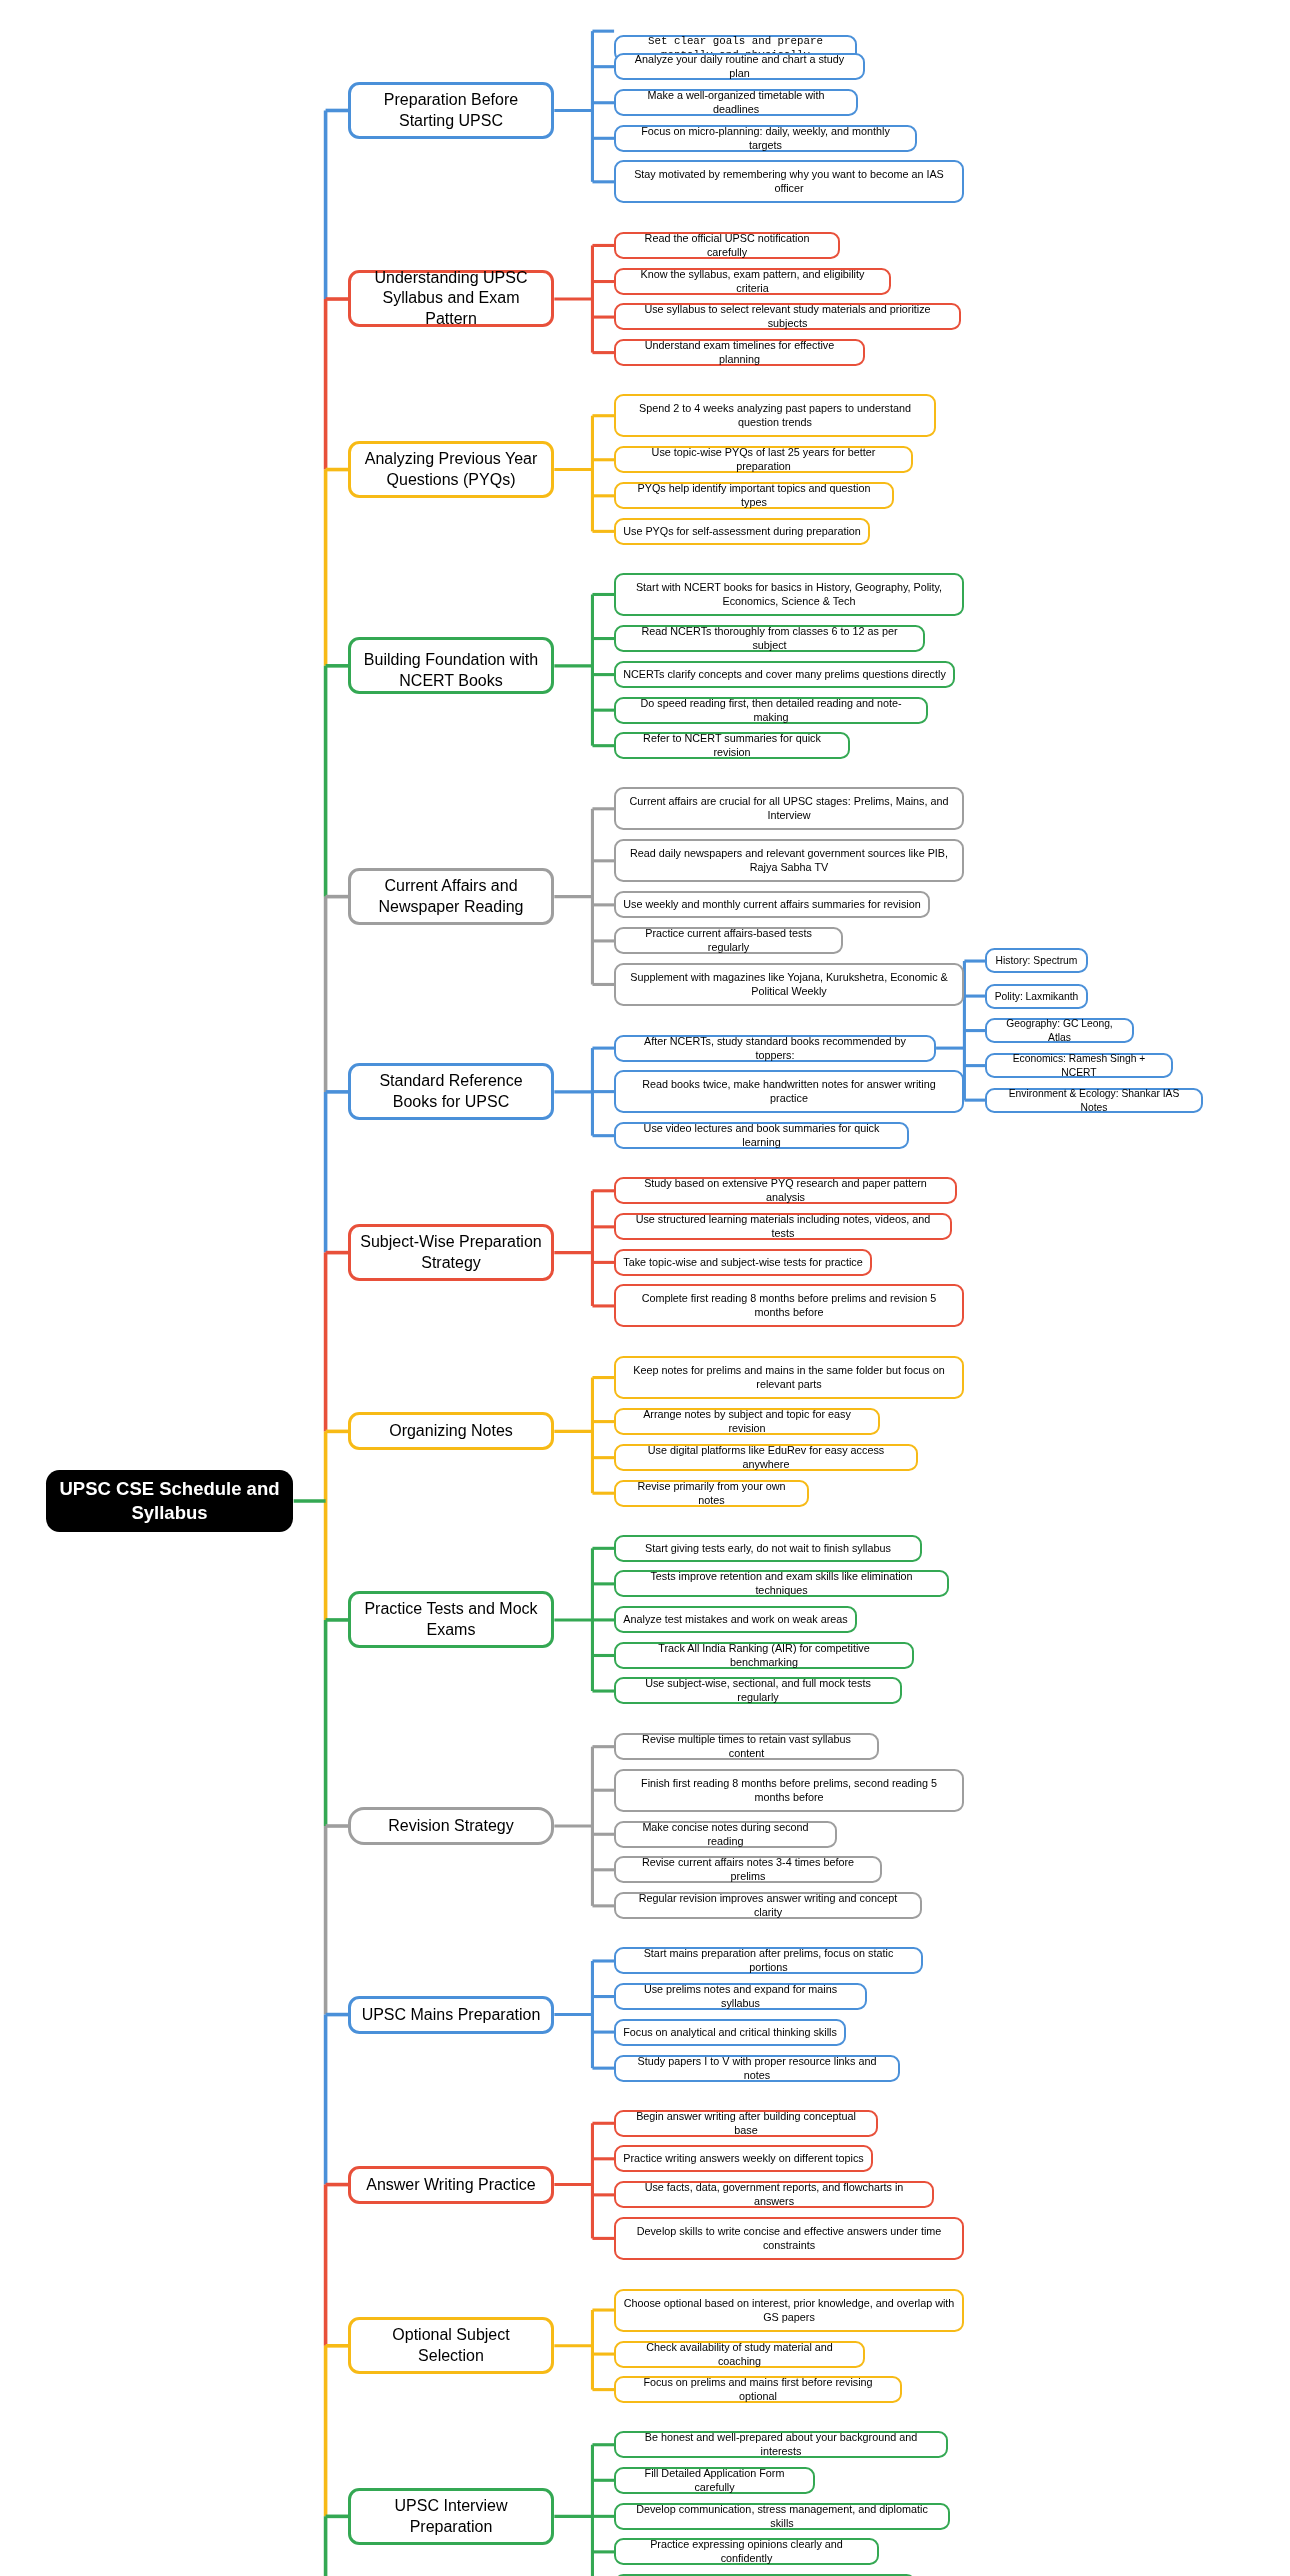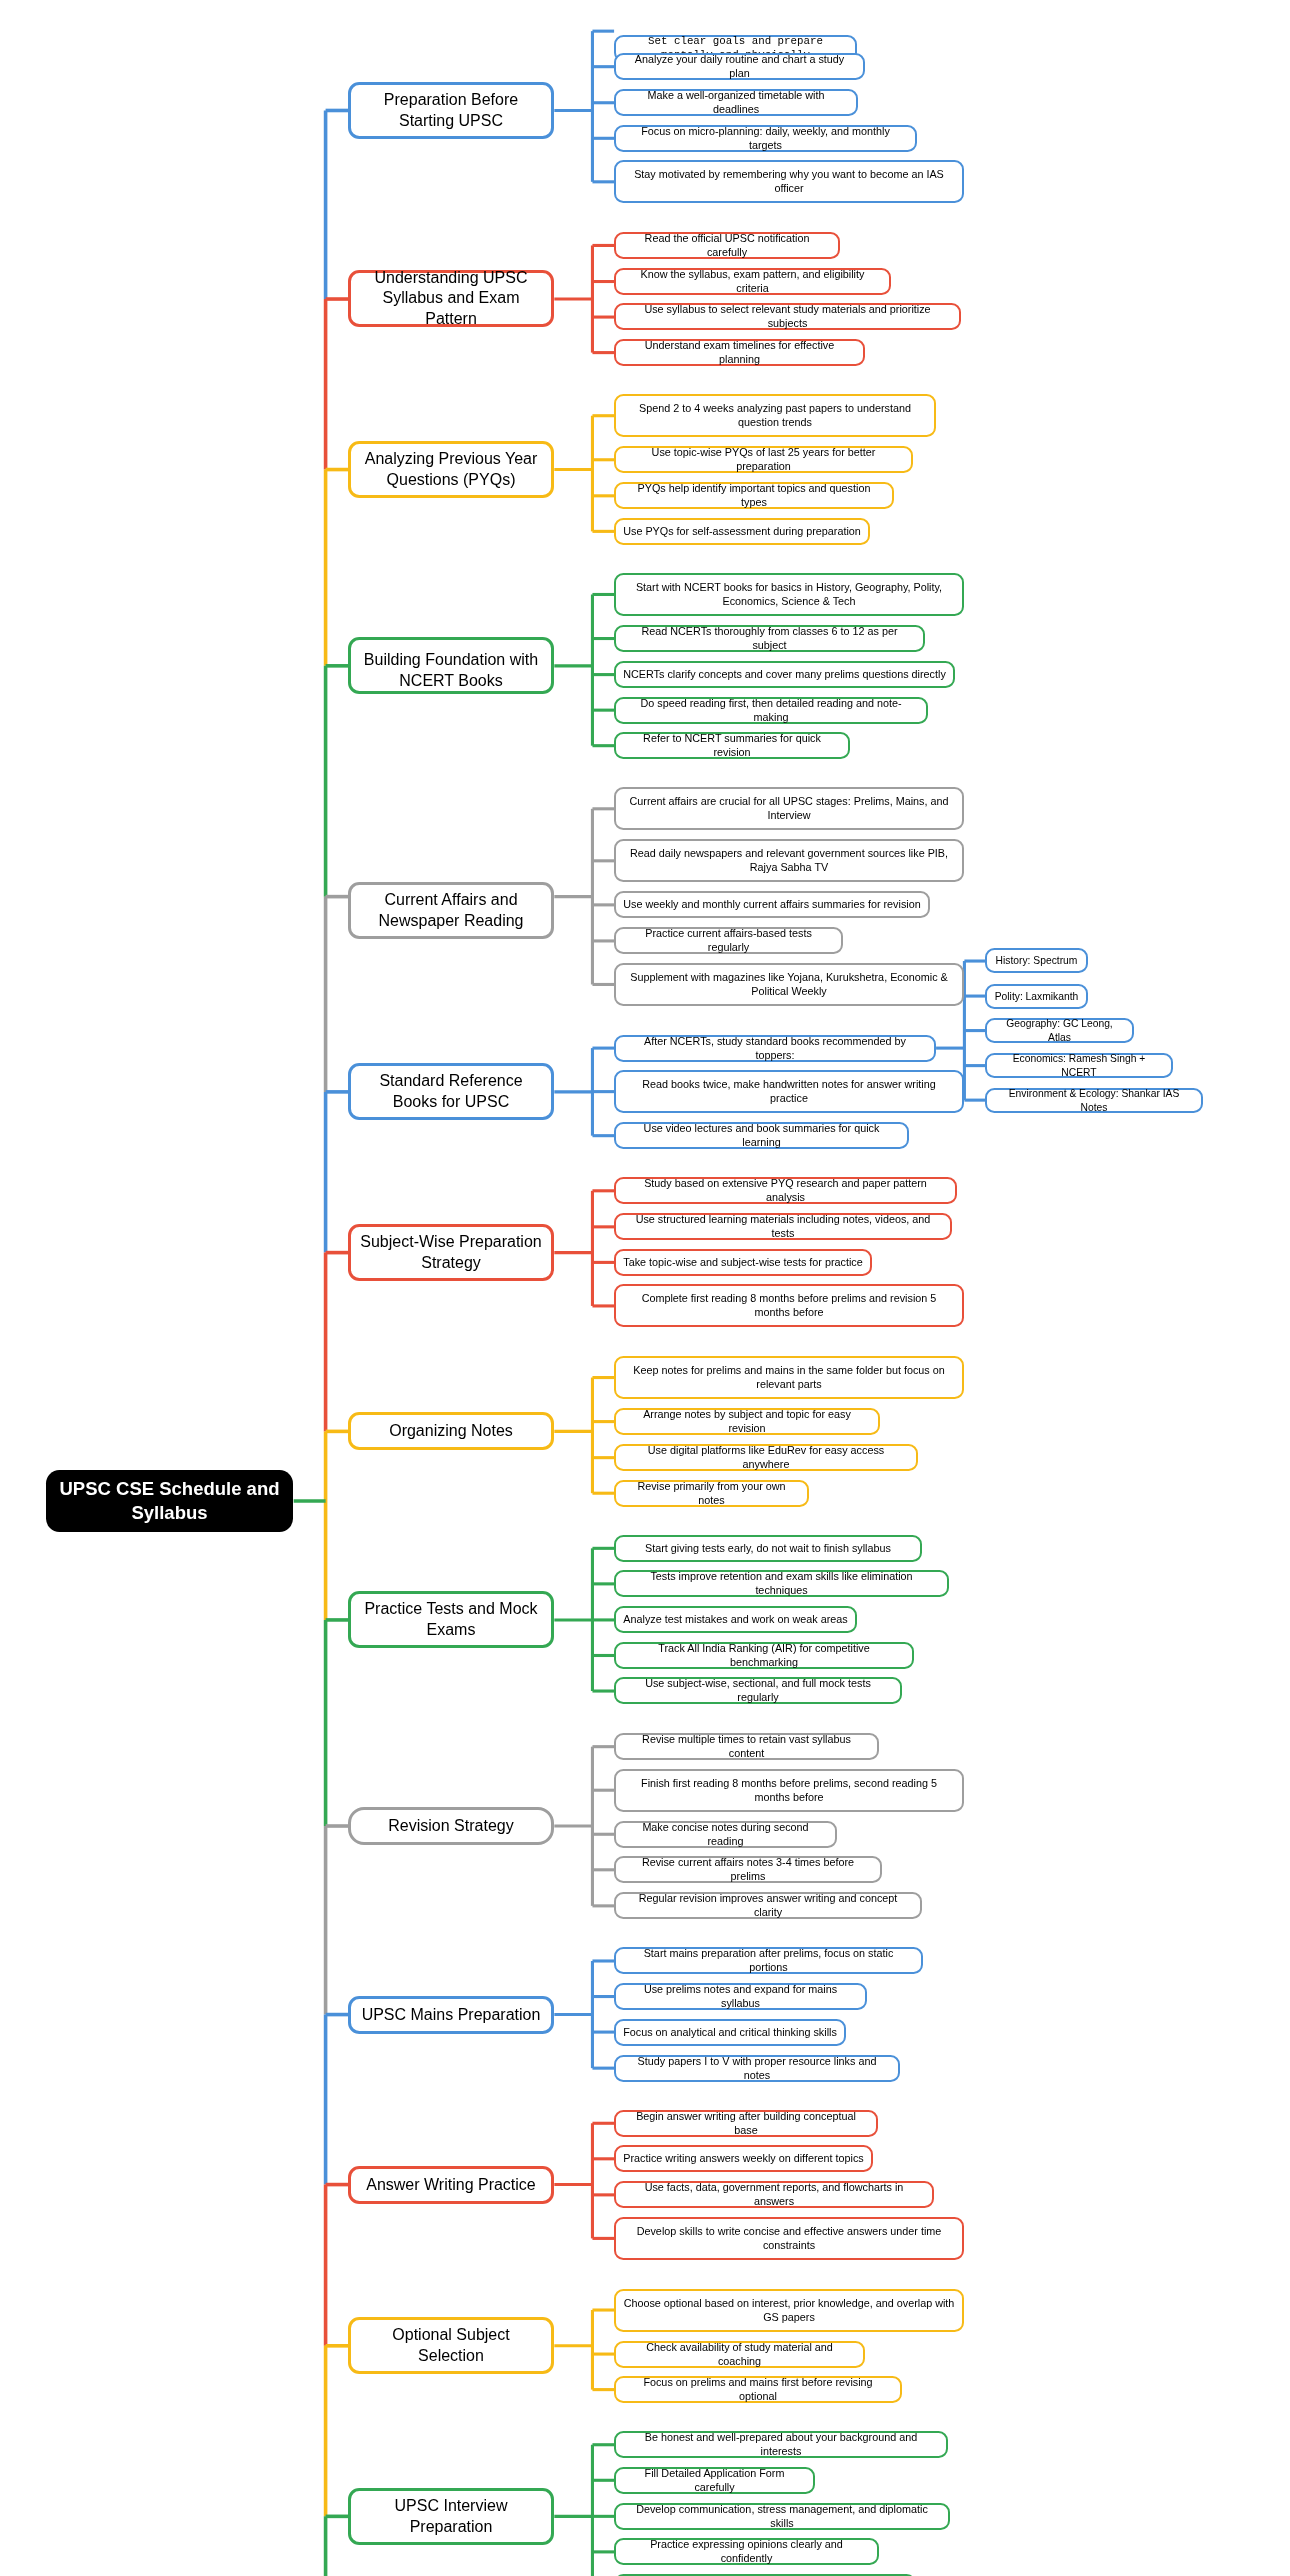--- a/index.html
+++ b/index.html
@@ -234,21 +234,21 @@
       </div>
       <div class="node lvl2 c-green" style="left: 614px; top: 661px; width: 341px; height: 27px;">
         <span>NCERTs clarify concepts and cover many prelims questions directly</span>
       </div>
       <div class="node lvl2 c-green" style="left: 614px; top: 697px; width: 314px; height: 27px;">
         <span>Do speed reading first, then detailed reading and note-making</span>
       </div>
       <div class="node lvl2 c-green" style="left: 614px; top: 732px; width: 236px; height: 27px;">
         <span>Refer to NCERT summaries for quick revision</span>
       </div>
-      <div class="node lvl1 c-gray" style="left: 348px; top: 868px; width: 206px; height: 57px; margin-top: 14px;">
+      <div class="node lvl1 c-gray" style="left: 348px; top: 868px; width: 206px; height: 57px;">
         <span>Current Affairs and Newspaper Reading</span>
       </div>
       <div class="node lvl2 c-gray" style="left: 614px; top: 787px; width: 350px; height: 43px;">
         <span>Current affairs are crucial for all UPSC stages: Prelims, Mains, and Interview</span>
       </div>
       <div class="node lvl2 c-gray" style="left: 614px; top: 839px; width: 350px; height: 43px;">
         <span>Read daily newspapers and relevant government sources like PIB, Rajya Sabha TV</span>
       </div>
       <div class="node lvl2 c-gray" style="left: 614px; top: 891px; width: 316px; height: 27px;">
         <span>Use weekly and monthly current affairs summaries for revision</span>

